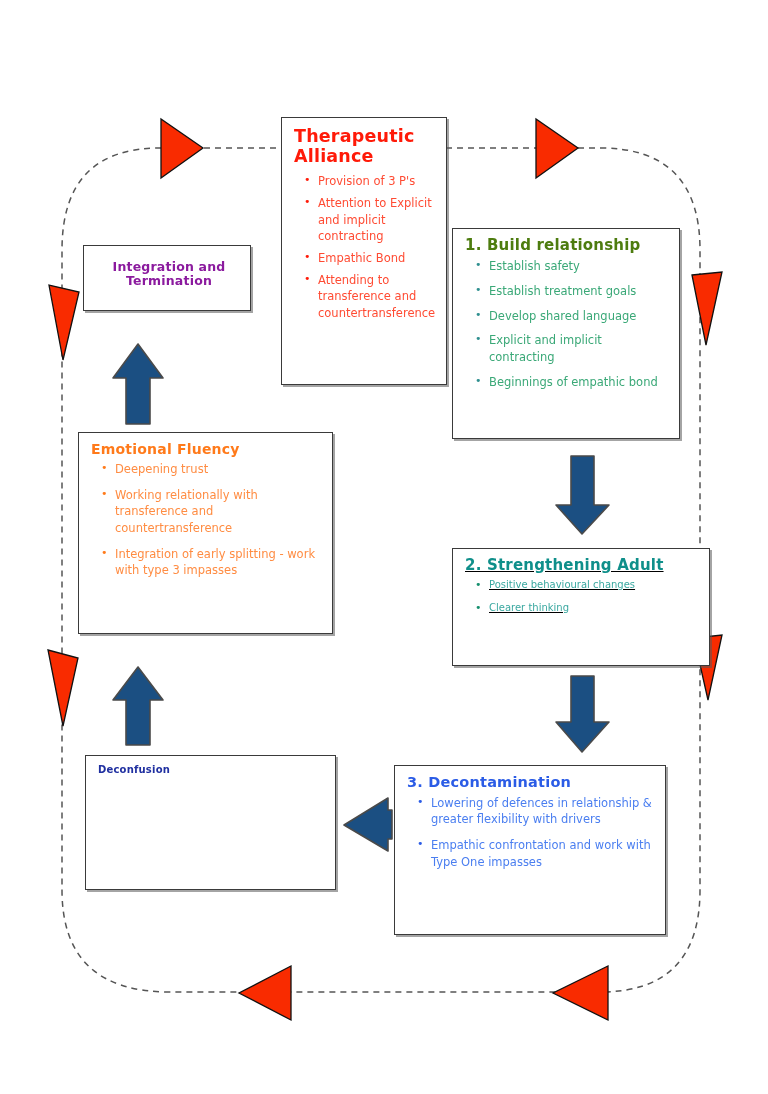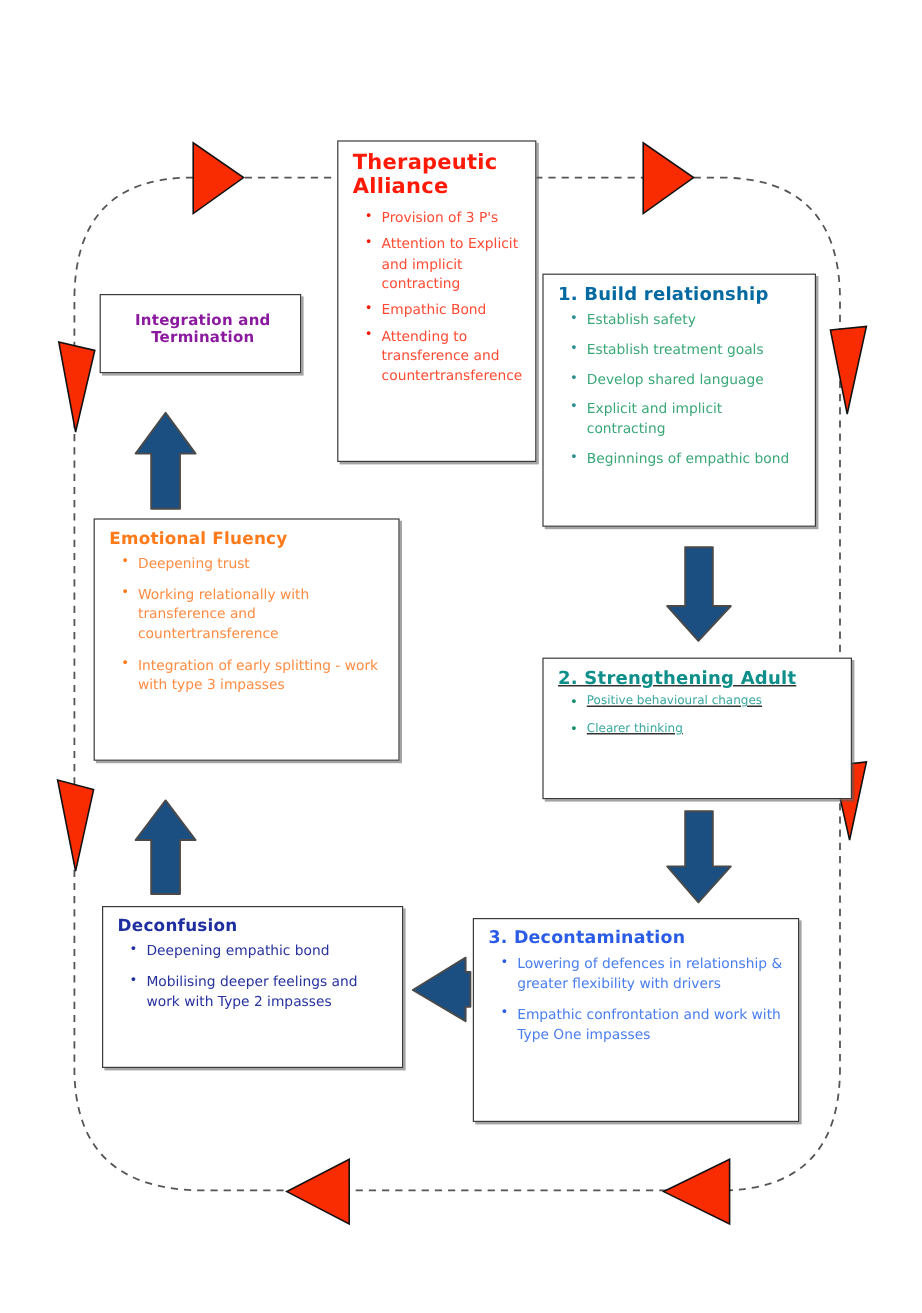--- a/index.html
+++ b/index.html
@@ -54,21 +54,21 @@
   }
 
   
   #box-alliance { left: 281px; top: 117px; width: 166px; height: 268px; }
   #box-alliance .box-title { color: #ff1a08; font-size: 17.5px; text-align: left; margin-bottom: 7px; }
   #box-alliance ul.bullets { font-size: 11.5px; color: #ff4b33; }
   #box-alliance ul.bullets li:before { color: #ff1a08; }
 
   
   #box-build { left: 452px; top: 228px; width: 228px; height: 211px; }
-  #box-build .box-title { color: #0369a1; font-size: 15px; }
+  #box-build .box-title { color: #4d7c0f; font-size: 15px; }
   #box-build ul.bullets { font-size: 11.5px; color: #3aa877; }
   #box-build ul.bullets li { margin-bottom: 8px; }
   #box-build ul.bullets li:before { color: #2f8f8f; }
 
   
   #box-integration { left: 83px; top: 245px; width: 168px; height: 66px; }
   #box-integration .box-title { color: #8b1a9e; font-size: 12.5px; text-align: center; margin-top: 8px; }
 
   
   #box-emotional { left: 78px; top: 432px; width: 255px; height: 202px; }
@@ -86,21 +86,21 @@
 
   
   #box-decontamination { left: 394px; top: 765px; width: 272px; height: 170px; }
   #box-decontamination .box-title { color: #2b5ce6; font-size: 14.5px; }
   #box-decontamination ul.bullets { font-size: 11.5px; color: #4a7ef0; }
   #box-decontamination ul.bullets li { margin-bottom: 9px; }
   #box-decontamination ul.bullets li:before { color: #2b5ce6; }
 
   
   #box-deconfusion { left: 85px; top: 755px; width: 251px; height: 135px; }
-  #box-deconfusion .box-title { color: #1f2fa0; font-size: 14px; }
+  #box-deconfusion .box-title { color: #1f2fa0; font-size: 10px; }
   #box-deconfusion ul.bullets { font-size: 11.5px; color: #26319e; }
   #box-deconfusion ul.bullets li { margin-bottom: 9px; }
   #box-deconfusion ul.bullets li:before { color: #1f2fa0; }
 </style>
 </head>
 <body>
 
 <div id="page">
 
   <svg id="loop-svg" viewBox="0 0 768 1094">
@@ -204,19 +204,15 @@
   <div class="box" id="box-decontamination">
     <div class="box-title">3. Decontamination</div>
     <ul class="bullets">
       <li>Lowering of defences in relationship &amp; greater flexibility with drivers</li>
       <li>Empathic confrontation and work with Type One impasses</li>
     </ul>
   </div>
 
   <div class="box" id="box-deconfusion">
     <div class="box-title">Deconfusion</div>
-    <ul class="bullets">
-      <li>Deepening empathic bond</li>
-      <li>Mobilising deeper feelings and work with Type 2 impasses</li>
-    </ul>
   </div>
 
 </div>
 
 </body></html>

